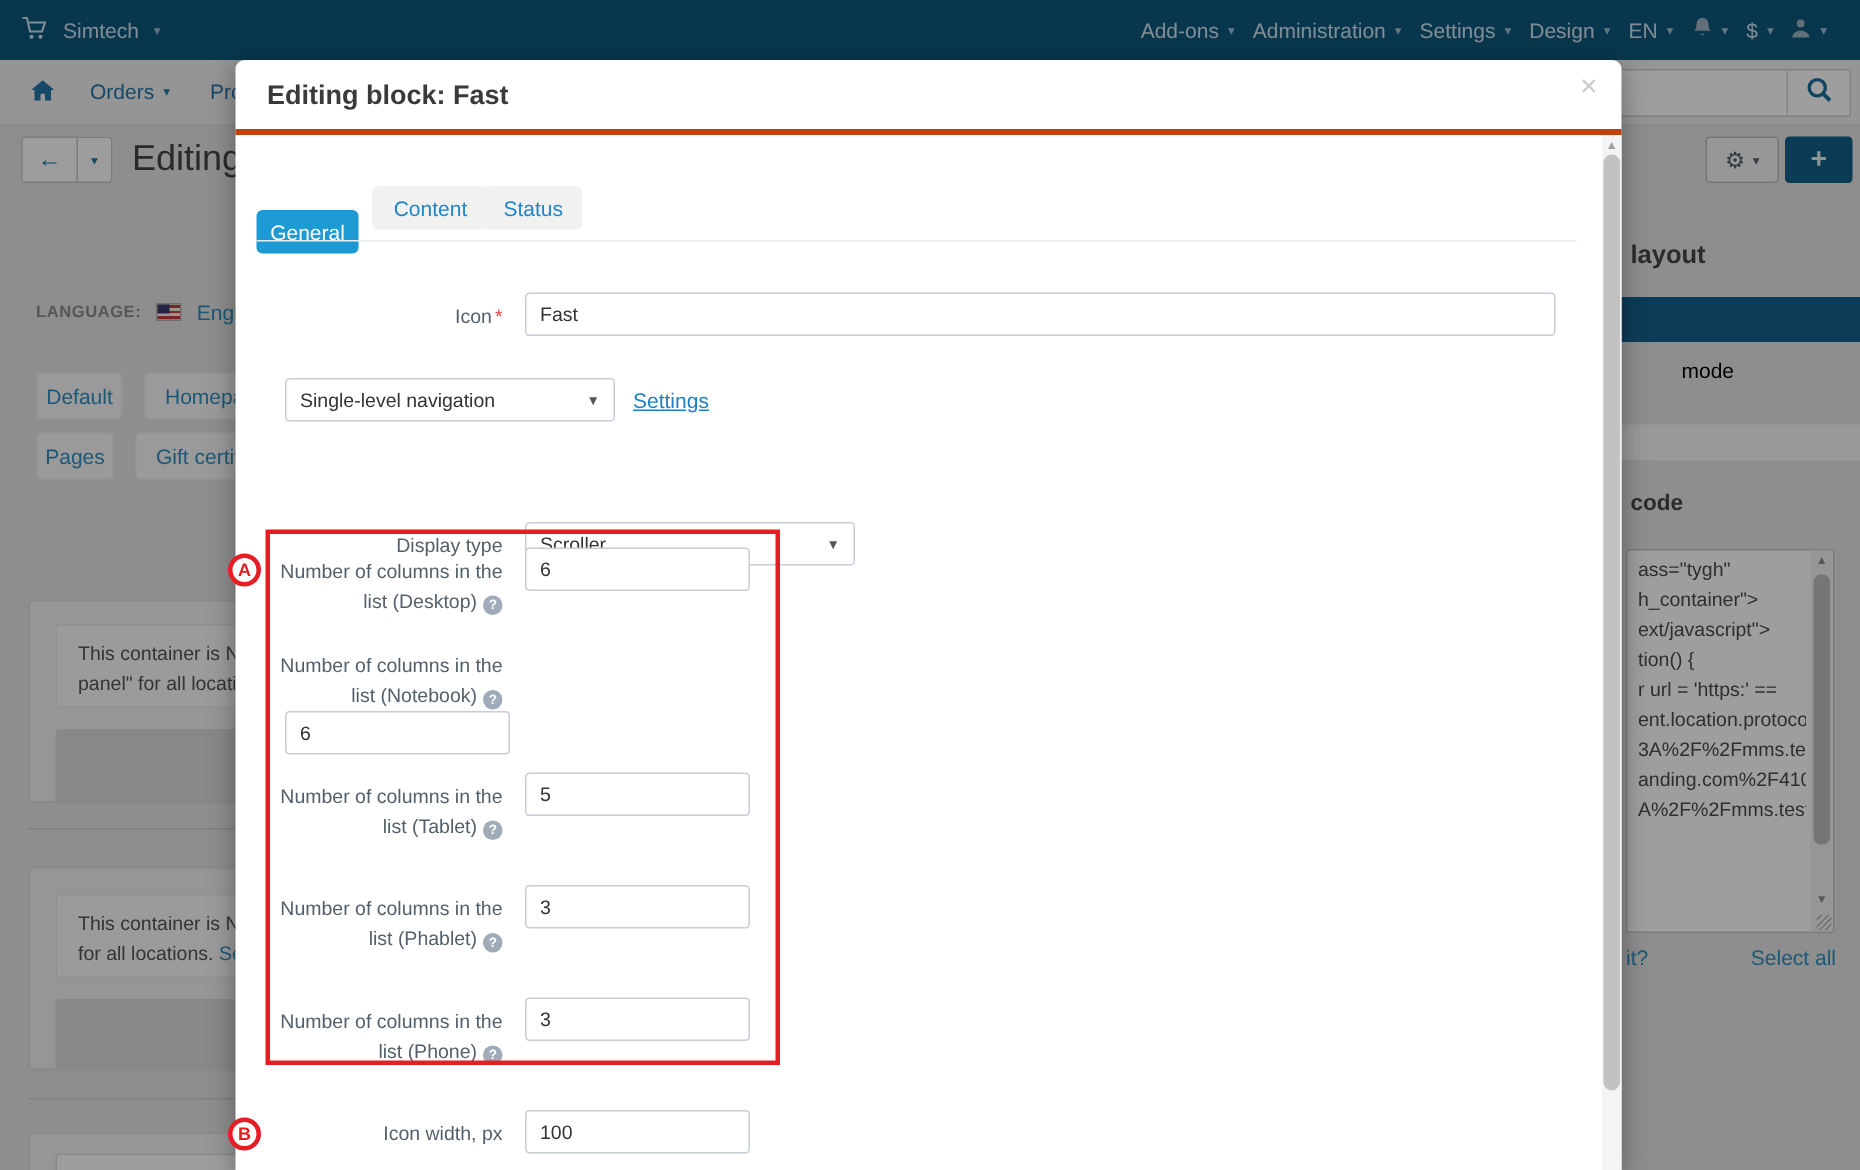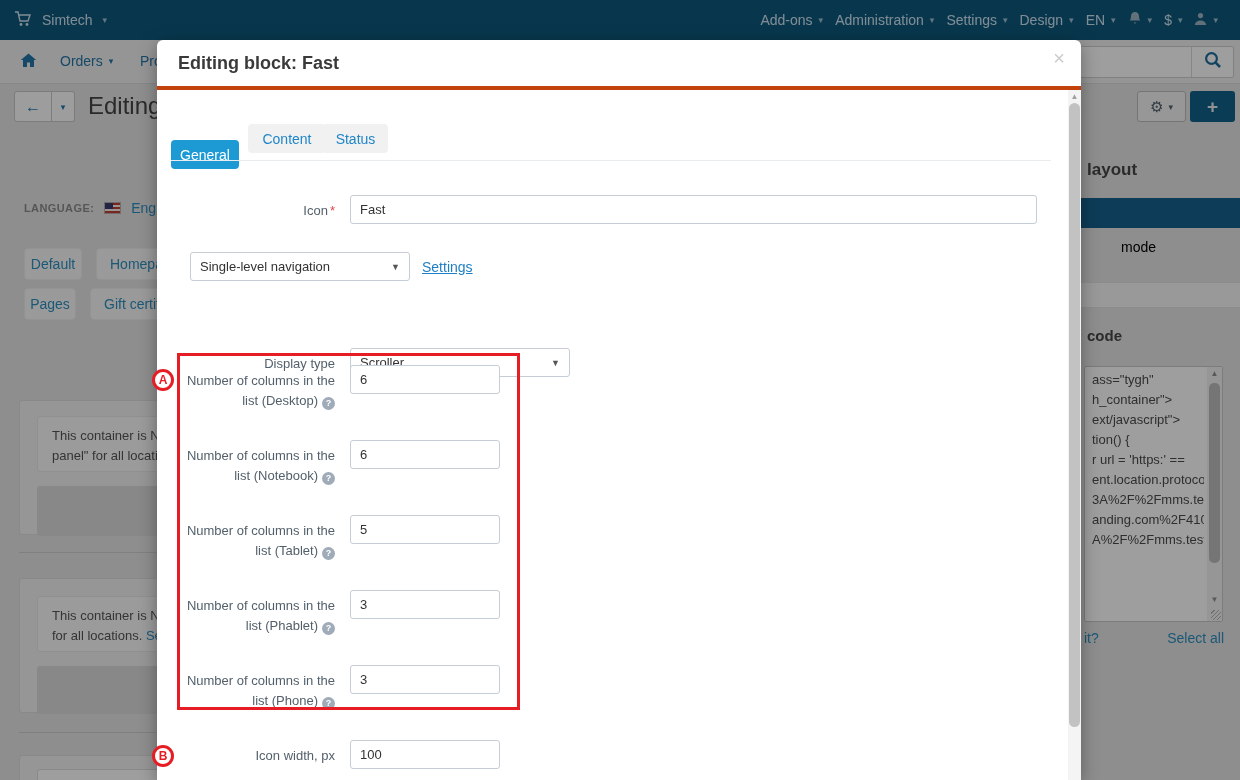--- a/index.html
+++ b/index.html
@@ -335,21 +335,21 @@
         <span>Scroller</span>
           <span class="arrow">▼</span>
       </div>
     </div>
 
     <div class="frow" style="top:325px;">
       <div class="flabel"><span>Number of columns in the list (Desktop)</span><span class="help"></span></div>
       <div class="fctrl"><input class="tinput w-num" value="6" style=""></div>
     </div>
 
-    <div class="frow" style="top:400px;">
+    <div class="frow" style="top:388px;flex-direction:column;">
       <div class="flabel"><span>Number of columns in the list (Notebook)</span><span class="help"></span></div>
       <div class="fctrl"><input class="tinput w-num" value="6" style=""></div>
     </div>
 
     <div class="frow" style="top:475px;">
       <div class="flabel"><span>Number of columns in the list (Tablet)</span><span class="help"></span></div>
       <div class="fctrl"><input class="tinput w-num" value="5" style=""></div>
     </div>
 
     <div class="frow" style="top:550px;">

